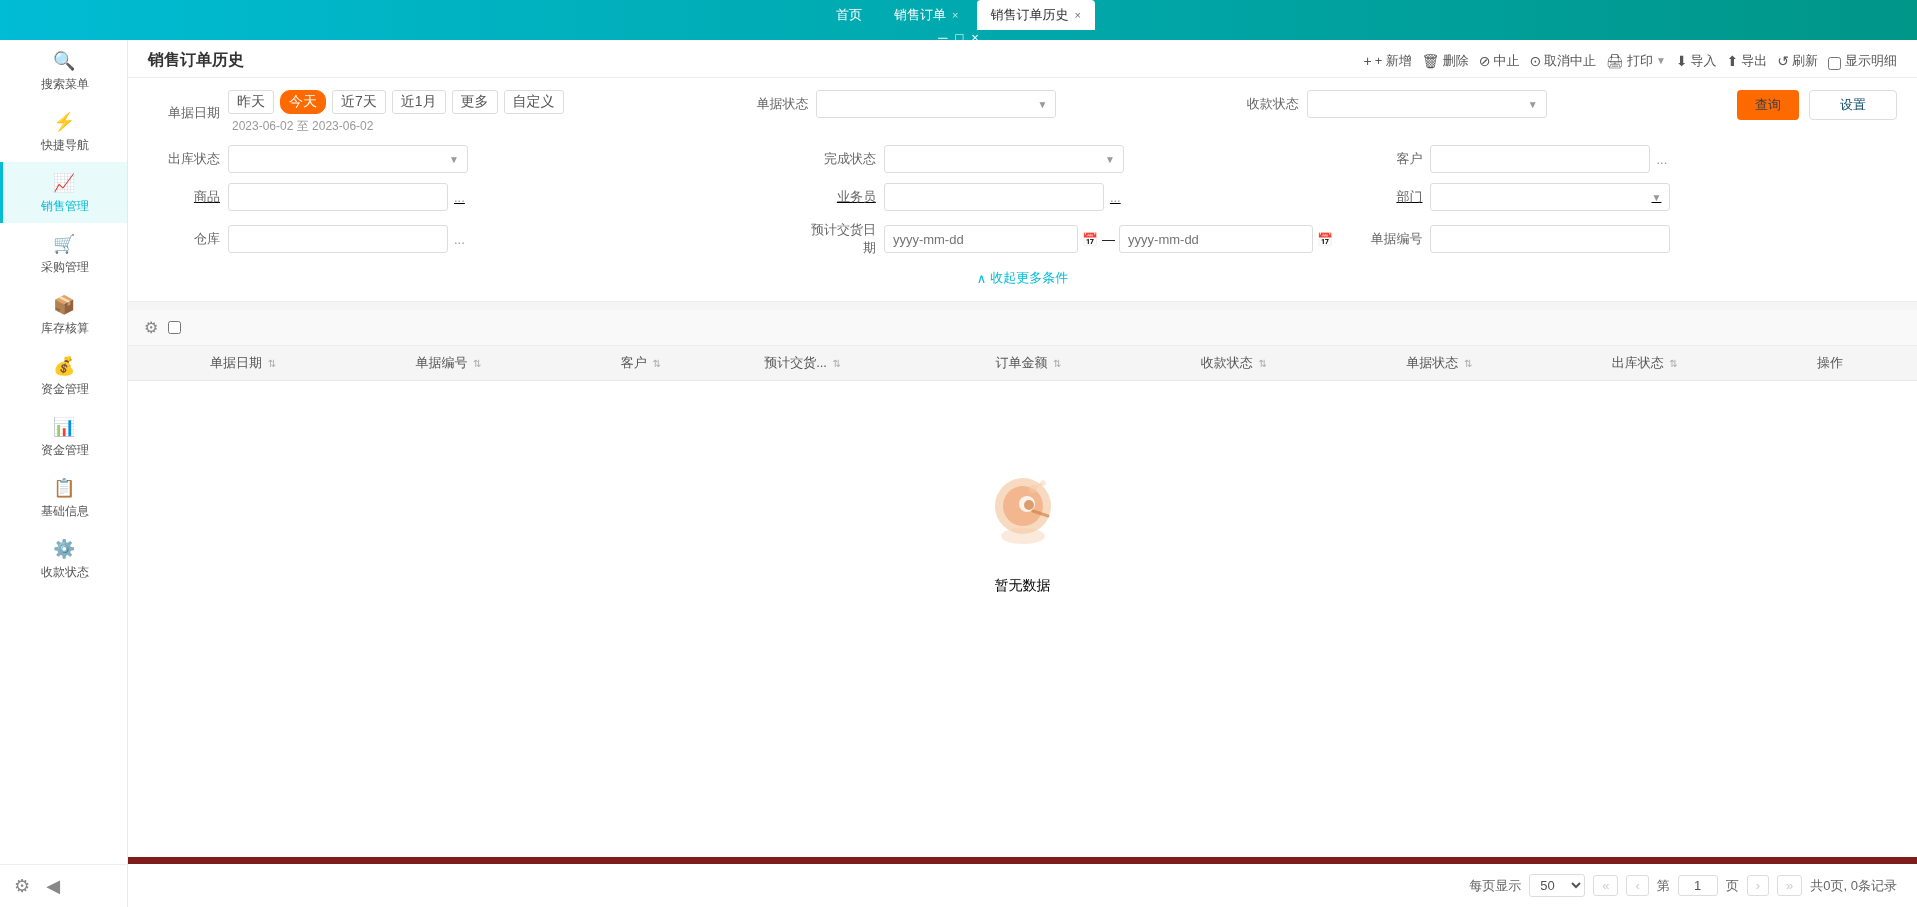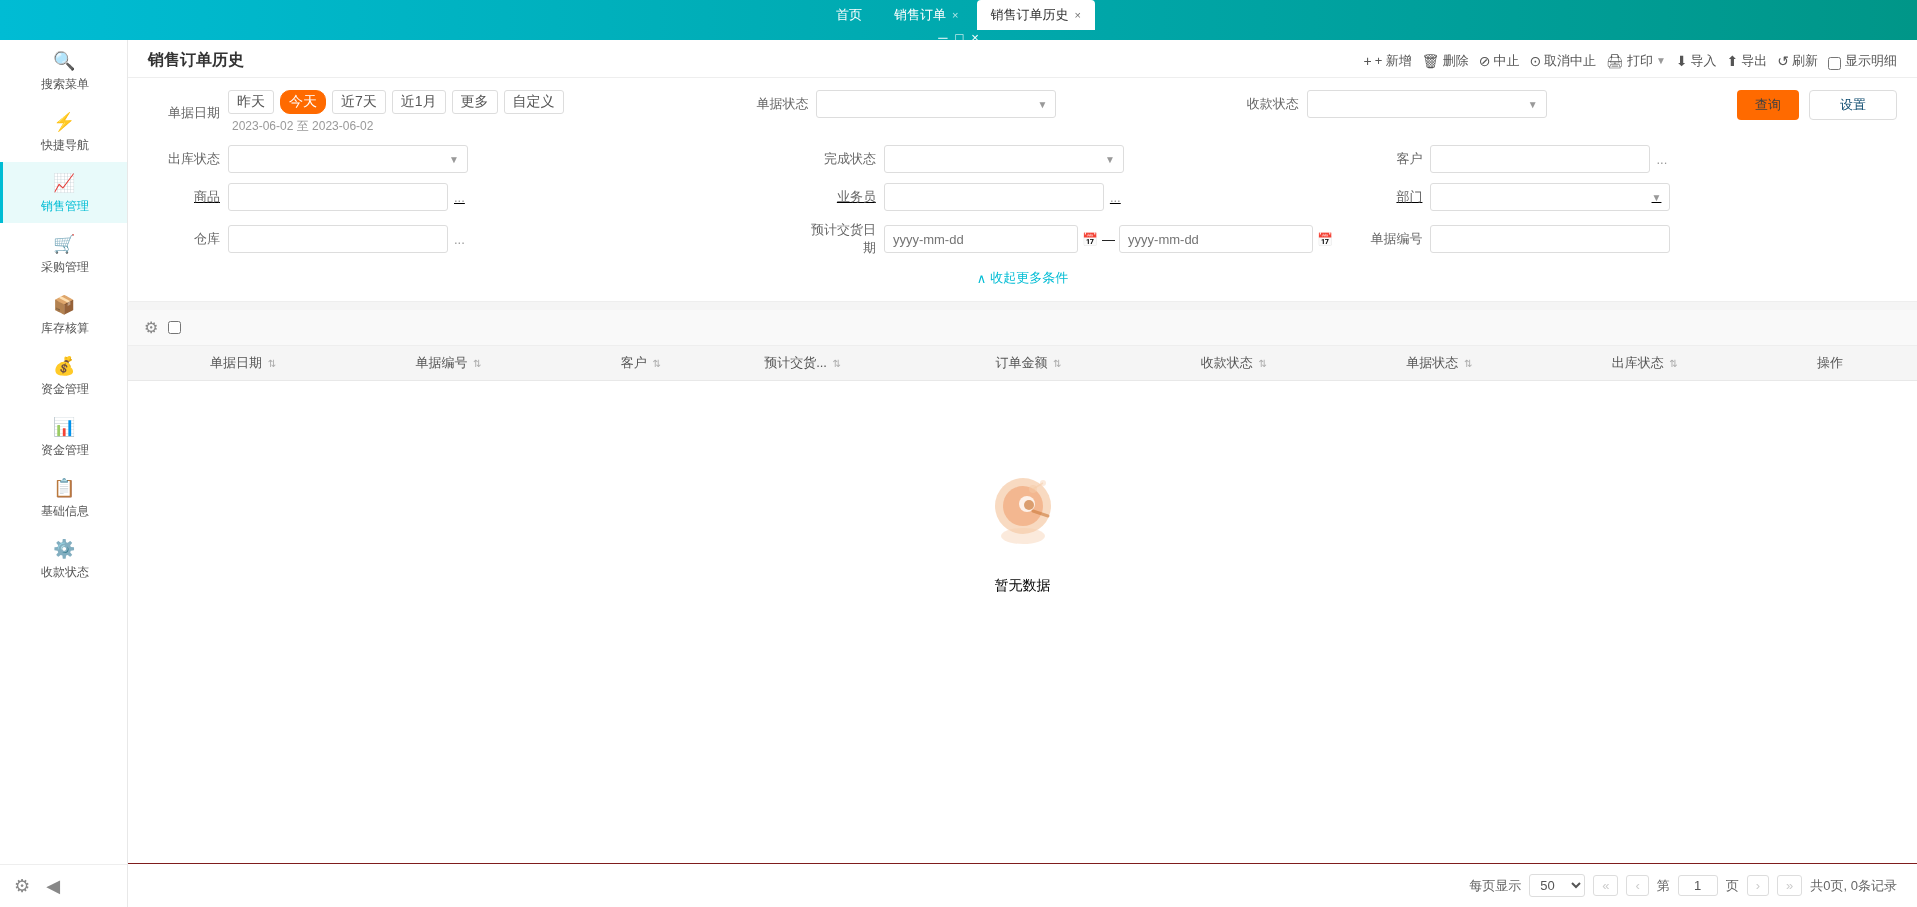--- a/index.html
+++ b/index.html
@@ -273,21 +273,21 @@
     }
     .empty-text { font-size: 14px; color: #000000; }
 
     
     .pagination {
       display: flex;
       align-items: center;
       justify-content: flex-end;
       padding: 10px 20px;
       background: #fff;
-      border-top: 1px solid #7f1d1d;
+      border-top: 7px solid #7f1d1d;
       gap: 8px;
       flex-shrink: 0;
     }
     .pagination-label { color: #666; font-size: 13px; }
     .pagination-select {
       border: 1px solid #ddd;
       border-radius: 3px;
       padding: 2px 6px;
       color: #555;
       font-size: 13px;

